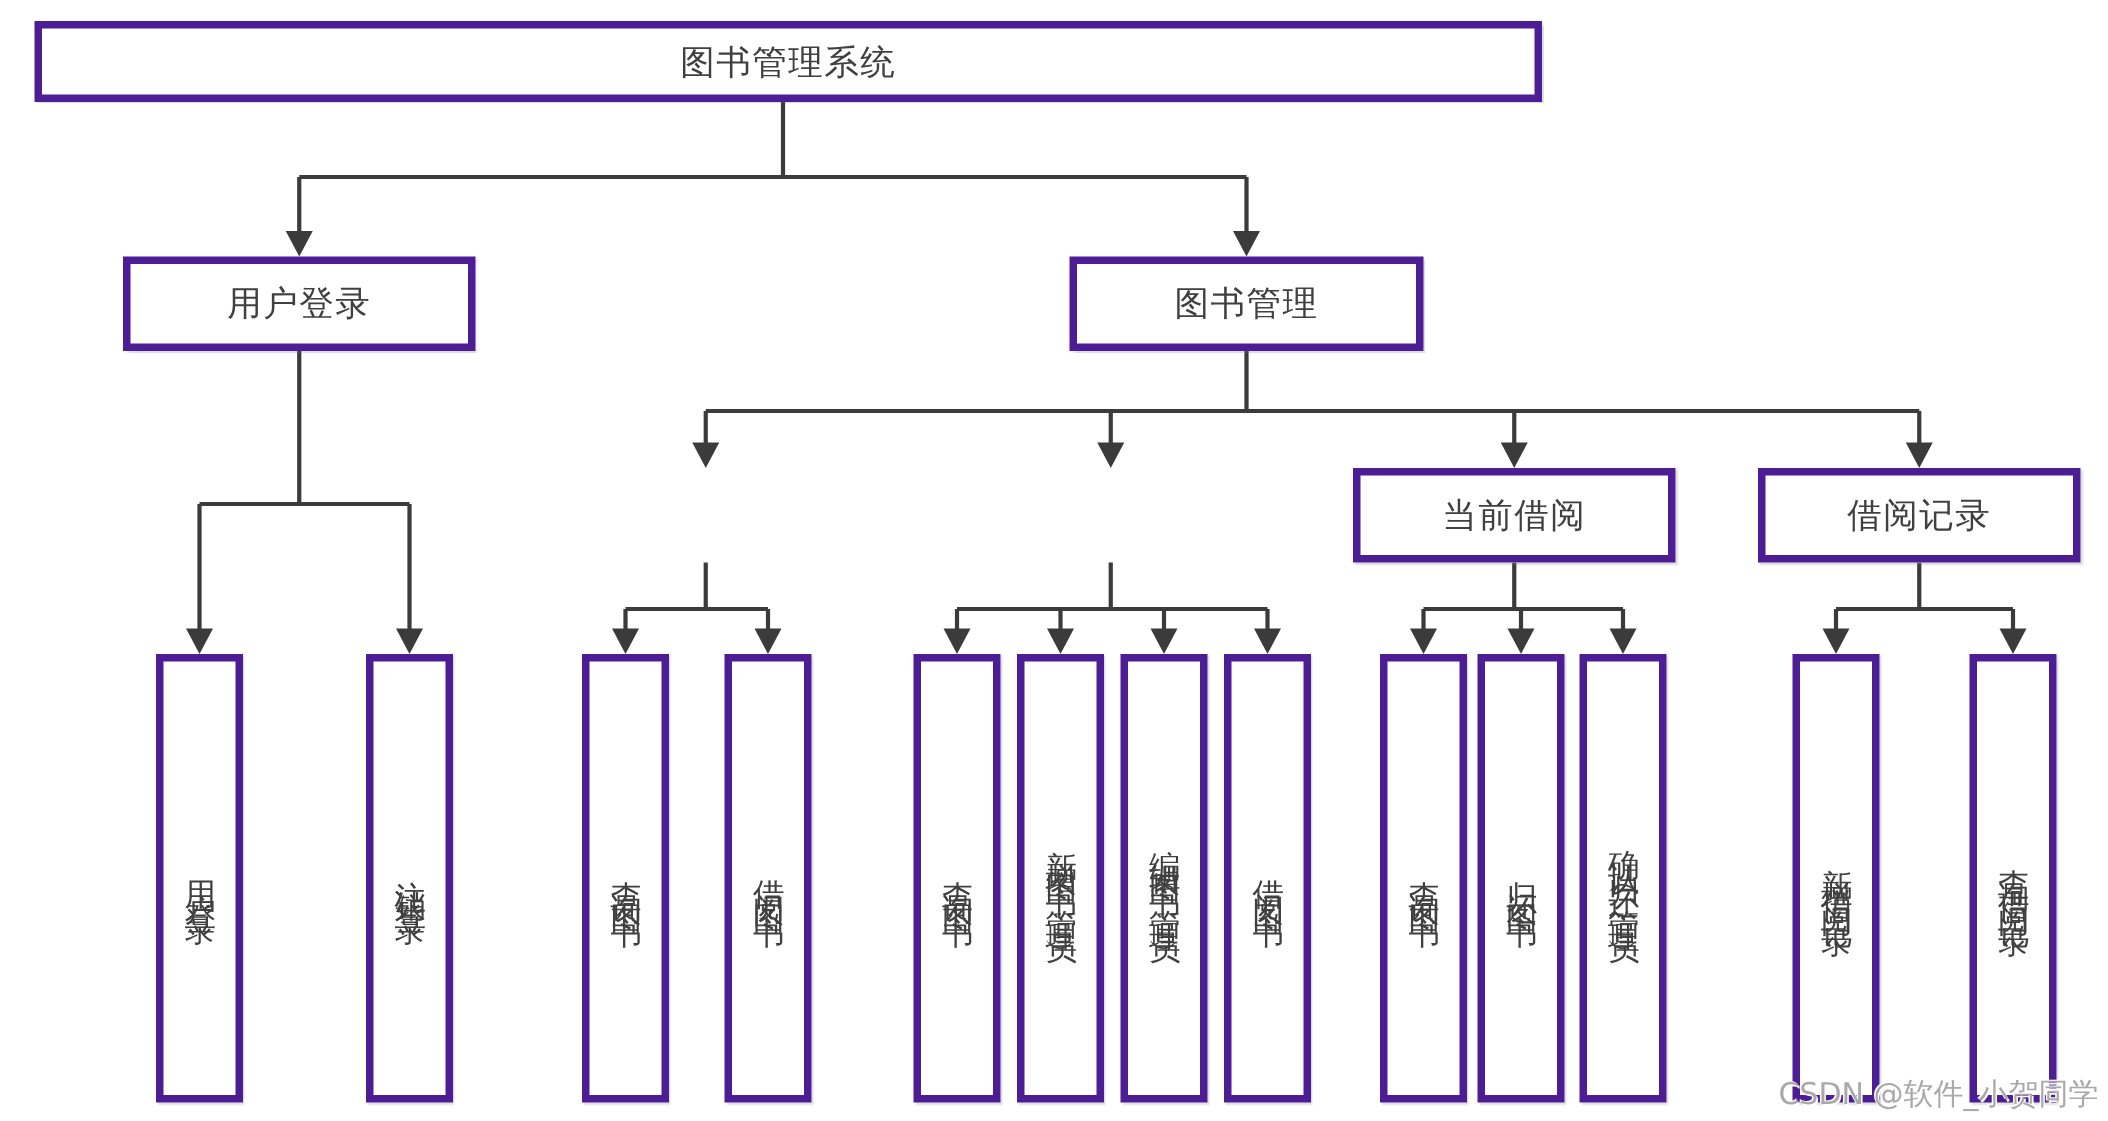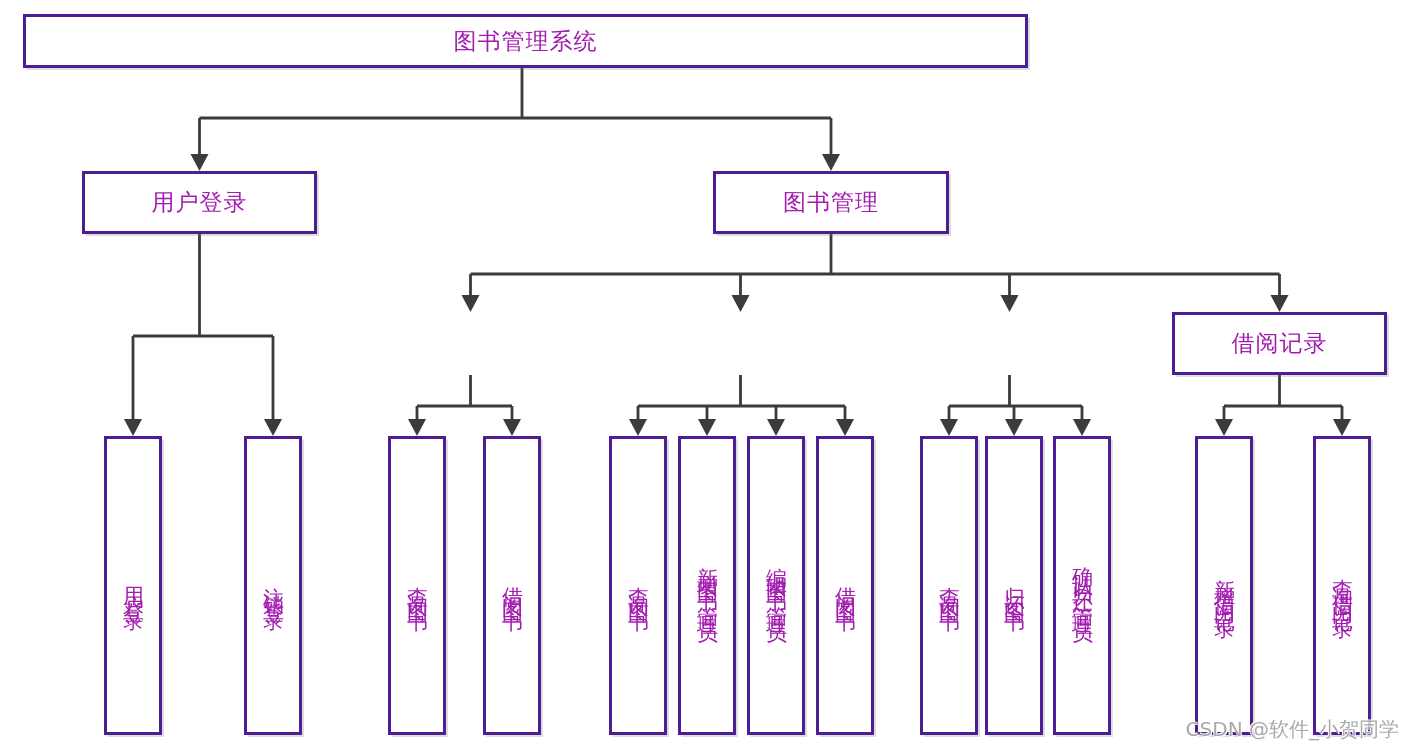--- a/index.html
+++ b/index.html
@@ -9,24 +9,24 @@
     background:#ffffff;
     font-family:"DejaVu Sans", sans-serif;
     overflow:hidden;
   }
   .edges { position:absolute; inset:0; width:1405px; height:747px; }
   .ln { fill:none; stroke:#3b3b3b; stroke-width:2.8; }
   .ah { fill:#3b3b3b; stroke:none; }
   .node {
     position:absolute;
     box-sizing:border-box;
-    border:3px solid #4c1d95;
+    border:5px solid #4c1d95;
     background:#ffffff;
     display:flex; align-items:center; justify-content:center;
-    color:#a21caf;
+    color:#404040;
     box-shadow:1.5px 1.5px 1px rgba(120,120,120,0.25);
   }
   .node.h .label { font-size:23px; letter-spacing:1px; white-space:nowrap; }
   .node.v .label {
     writing-mode:vertical-rl;
     text-orientation:mixed;
     font-size:21px;
     line-height:1;
     letter-spacing:8px;
     white-space:nowrap;
@@ -94,20 +94,23 @@
     <span class="label">图书管理系统</span>
   </div>
 
   <div class="node h" style="left:82px; top:171px; width:235px; height:63px;">
     <span class="label">用户登录</span>
   </div>
   <div class="node h" style="left:713px; top:171px; width:236px; height:63px;">
     <span class="label">图书管理</span>
   </div>
 
+  <div class="node h" style="left:902px; top:312px; width:215px; height:63px;">
+    <span class="label">当前借阅</span>
+  </div>
   <div class="node h" style="left:1172px; top:312px; width:215px; height:63px;">
     <span class="label">借阅记录</span>
   </div>
 
   <div class="node v" style="left:104px; top:436px; width:58px; height:299px;">
     <span class="label">用户登录</span>
   </div>
   <div class="node v" style="left:244px; top:436px; width:58px; height:299px;">
     <span class="label">注销登录</span>
   </div>

